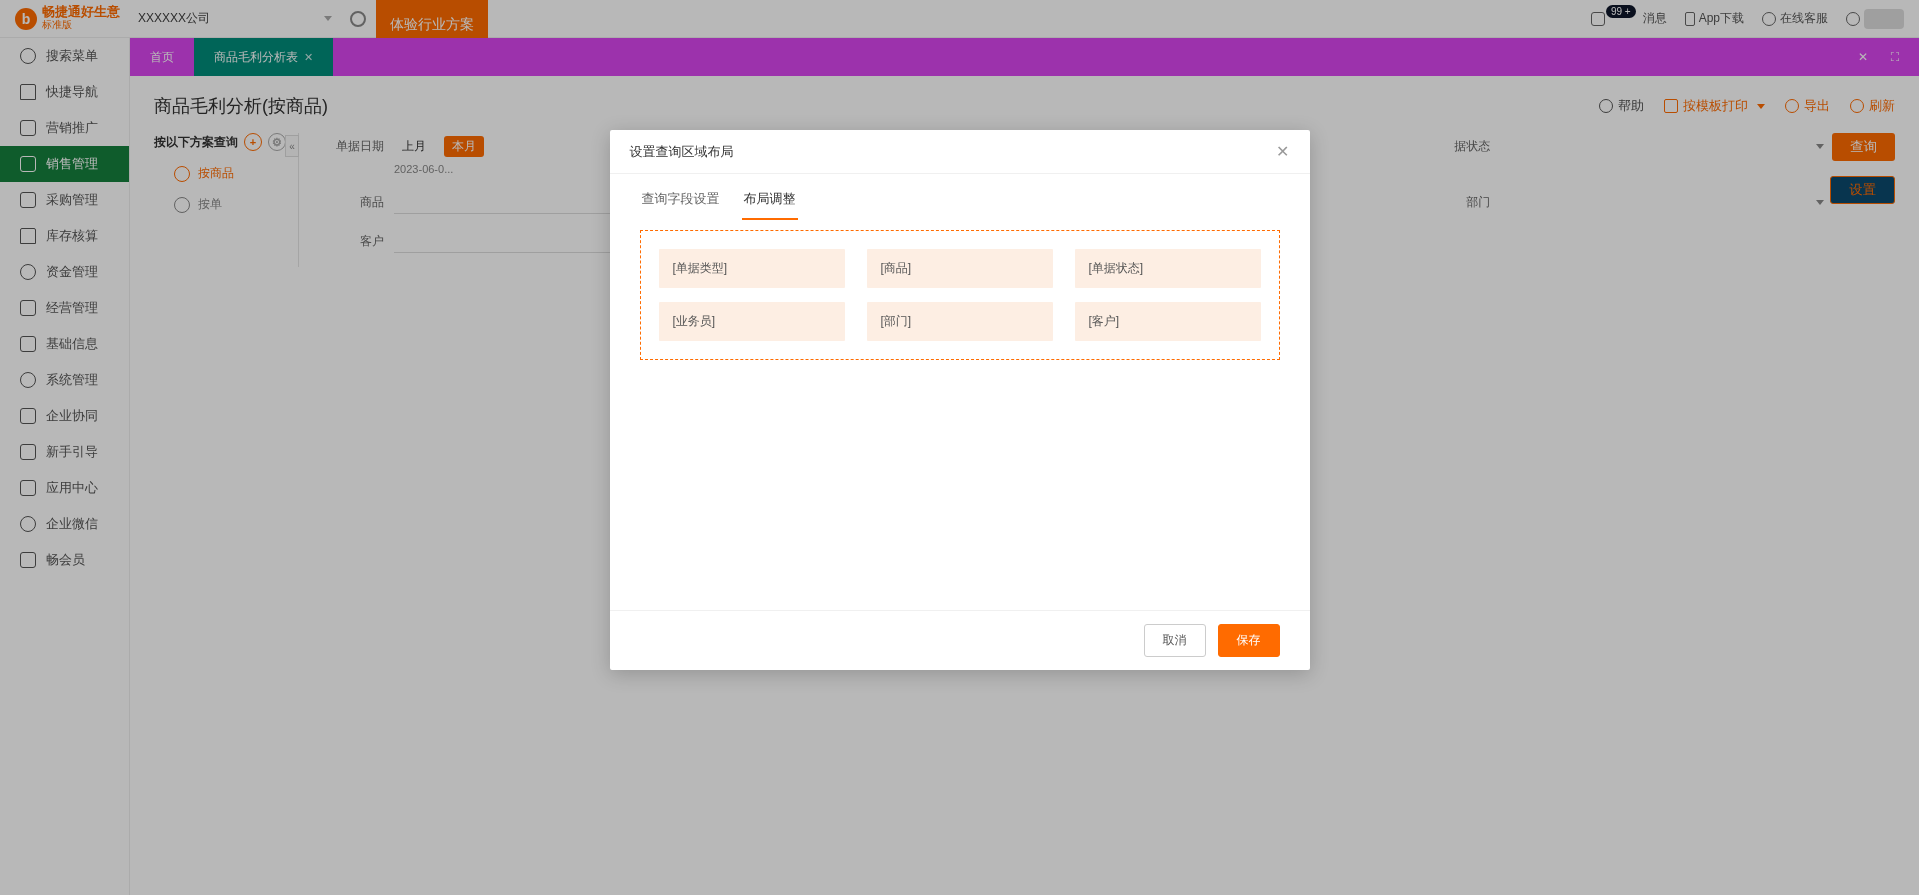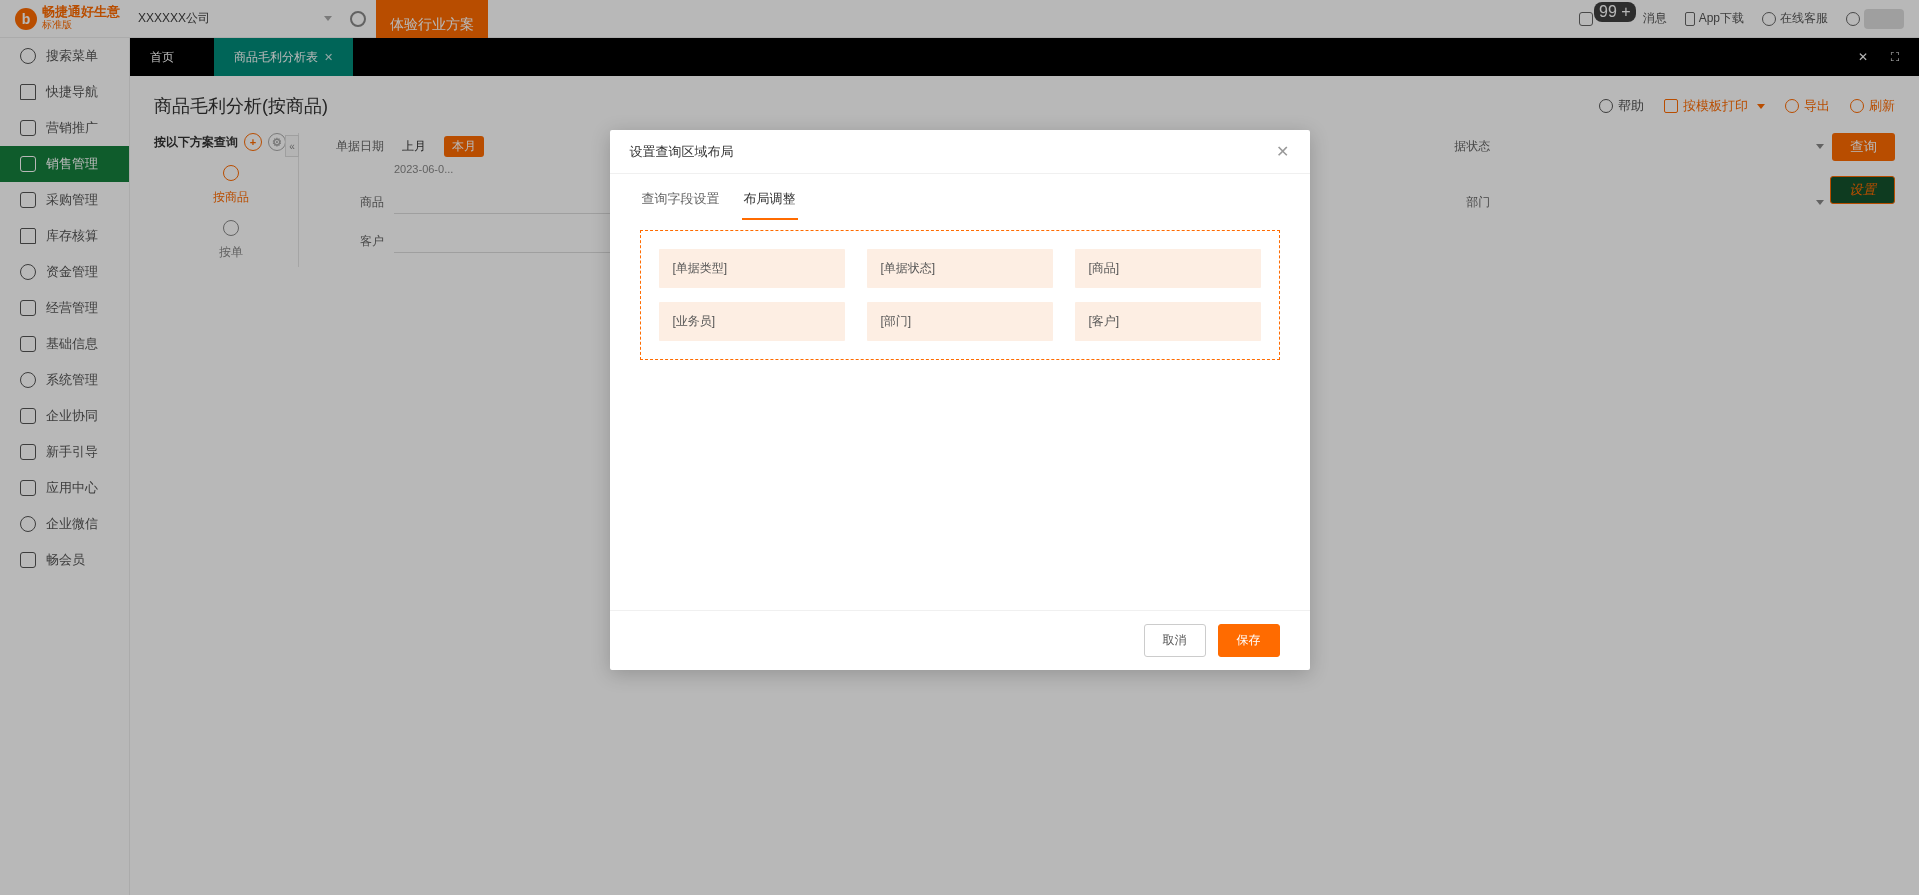--- a/index.html
+++ b/index.html
@@ -11,41 +11,41 @@
     .logo-wrap { display: flex; align-items: center; width: 115px; }
     .logo-icon { width: 22px; height: 22px; background: #ff6b00; border-radius: 50%; margin-right: 5px; display: flex; align-items: center; justify-content: center; color: #fff; font-weight: bold; font-size: 14px; }
     .logo-text { color: #ff6b00; font-size: 13px; font-weight: bold; line-height: 1; }
     .logo-sub { color: #ff6b00; font-size: 10px; }
     .company-dd { width: 210px; display: flex; align-items: center; justify-content: space-between; padding: 0 8px; color: #404040; }
     .chevron-down { width: 0; height: 0; border-left: 4px solid transparent; border-right: 4px solid transparent; border-top: 5px solid #aaa; }
     .gear { width: 16px; height: 16px; border: 2px solid #888; border-radius: 50%; position: relative; margin: 0 10px; }
     .btn-plan { background: #ff6b00; color: #fff; padding: 20px 14px; border: none; border-radius: 3px; font-size: 14px; margin-top: 12px; }
     .top-right { margin-left: auto; display: flex; align-items: center; gap: 18px; color: #555; }
     .tr-item { display: flex; align-items: center; gap: 4px; }
-    .badge-red { background: #404040; color: #fff; border-radius: 8px; padding: 1px 5px; font-size: 16px; position: relative; top: -7px; left: -3px; }
+    .badge-red { background: #0f172a; color: #fff; border-radius: 8px; padding: 1px 5px; font-size: 10px; position: relative; top: -7px; left: -3px; }
     .avatar { width: 40px; height: 20px; background: #ddd; border-radius: 4px; }
     .ic { width: 14px; height: 14px; border: 1.5px solid #666; border-radius: 3px; }
     .ic-msg { border-radius: 3px; position: relative; }
     .ic-phone { border-radius: 2px; width: 10px; height: 14px; }
     .ic-head { border-radius: 50%; width: 14px; height: 14px; }
 
     
     .main { flex: 1; display: flex; }
     
     
     .sidebar { width: 130px; background: #fff; border-right: 1px solid #eee; }
     .side-item { height: 36px; display: flex; align-items: center; padding: 0 20px; color: #555; gap: 10px; font-size: 13px; }
     .side-item.active { background: #15803d; color: #fff; }
     .side-ic { width: 16px; height: 16px; border: 1.5px solid currentColor; border-radius: 3px; flex-shrink: 0; }
     .side-ic.round { border-radius: 50%; }
     .side-ic.house { border-radius: 2px 2px 0 0; }
 
     
     .content { flex: 1; display: flex; flex-direction: column; background: #f0f0f0; }
-    .tab-strip { height: 38px; background: #000000; display: flex; align-items: center; gap: 20px; }
+    .tab-strip { height: 38px; background: #d946ef; display: flex; align-items: center; }
     .tab { padding: 0 20px; height: 100%; display: flex; align-items: center; color: #fff; gap: 6px; }
     .tab.active { background: #008c7a; }
     .tab-x { font-size: 11px; opacity: .8; }
     .tab-right { margin-left: auto; display: flex; gap: 8px; padding-right: 12px; }
     .tr-btn { width: 24px; height: 24px; display: flex; align-items: center; justify-content: center; color: #fff; }
     
     .page { flex: 1; background: #fff; margin: 0; padding: 18px 24px; }
     .page-head { display: flex; align-items: center; }
     .page-title { font-size: 18px; font-weight: 500; }
     .page-actions { margin-left: auto; display: flex; align-items: center; gap: 20px; color: #555; font-size: 13px; }
@@ -53,37 +53,37 @@
     .pa-item.orange { color: #ff6b00; }
     .pa-ic { width: 14px; height: 14px; border: 1.5px solid currentColor; border-radius: 50%; }
     .pa-ic.sq { border-radius: 2px; }
 
     .filter-row { display: flex; margin-top: 15px; }
     .filter-side { width: 145px; border-right: 1px solid #e5e5e5; padding-right: 10px; position: relative; }
     .fs-head { display: flex; align-items: center; gap: 6px; font-size: 12px; font-weight: bold; }
     .fs-circle { width: 18px; height: 18px; border: 1.5px solid #ff6b00; border-radius: 50%; display: flex; align-items: center; justify-content: center; color: #ff6b00; font-size: 11px; }
     .fs-circle.g { border-color: #aaa; color: #aaa; }
     .fs-collapse { position: absolute; right: -1px; top: 2px; width: 14px; height: 22px; border: 1px solid #ddd; background: #fafafa; display: flex; align-items: center; justify-content: center; color: #888; font-size: 10px; }
-    .fs-item { display: flex; align-items: center; gap: 8px; margin-top: 14px; padding-left: 20px; font-size: 12px; flex-direction: column; }
+    .fs-item { display: flex; align-items: center; gap: 8px; margin-top: 14px; padding-left: 20px; font-size: 12px; }
     .fs-item.active { color: #ff6b00; }
     .fs-item-ic { width: 16px; height: 16px; border: 1.5px solid currentColor; border-radius: 50%; }
     
     .filter-main { flex: 1; padding-left: 30px; }
     .fm-row { display: flex; align-items: center; margin-bottom: 14px; gap: 10px; }
     .fm-label { color: #666; width: 55px; text-align: right; }
     .fm-chip { padding: 2px 8px; border-radius: 3px; }
     .fm-chip.on { background: #ff6b00; color: #fff; }
     .fm-date { color: #888; font-size: 11px; padding-left: 65px; margin-top: -10px; margin-bottom: 14px; }
     .fm-input { border-bottom: 1px solid #ddd; width: 280px; height: 24px; }
     .fm-select { width: 330px; height: 26px; display: flex; align-items: center; justify-content: flex-end; padding: 0 6px; }
     .fm-select .chev { border-top-color: #888; }
     
     .filter-btns { display: flex; flex-direction: column; gap: 15px; align-items: flex-end; }
     .btn-q { background: #ff6b00; color: #fff; border: none; padding: 5px 18px; border-radius: 3px; }
-    .btn-s { background: #14532d; color: #ff6b00; border: 1px solid #ff6b00; padding: 4px 18px; border-radius: 3px; font-style: italic; }
+    .btn-s { background: #0c4a6e; color: #ff6b00; border: 1px solid #ff6b00; padding: 4px 18px; border-radius: 3px; }
 
     
     .dim { position: absolute; inset: 0; background: rgba(0,0,0,.28); z-index: 50; }
 
     
     .modal { position: absolute; left: 50%; top: 130px; transform: translateX(-50%); width: 700px; background: #fff; z-index: 100; border-radius: 2px; box-shadow: 0 4px 20px rgba(0,0,0,.2); display: flex; flex-direction: column; }
     .modal-head { height: 44px; display: flex; align-items: center; padding: 0 20px; border-bottom: 1px solid #f0f0f0; font-size: 13px; font-weight: 500; }
     .modal-x { margin-left: auto; color: #999; font-size: 16px; cursor: pointer; }
     .modal-tabs { display: flex; padding: 10px 30px 0; gap: 20px; font-size: 13px; }
     .m-tab { padding: 6px 2px 10px; color: #666; }
@@ -301,22 +301,22 @@
       <span>设置查询区域布局</span>
       <span class="modal-x">✕</span>
     </div>
     <div class="modal-tabs">
       <div class="m-tab">查询字段设置</div>
       <div class="m-tab active">布局调整</div>
     </div>
     <div class="modal-body">
       <div class="drag-area">
         <div class="drag-chip">[单据类型]</div>
+        <div class="drag-chip">[商品]</div>
         <div class="drag-chip">[单据状态]</div>
-        <div class="drag-chip">[商品]</div>
         <div class="drag-chip">[业务员]</div>
         <div class="drag-chip">[部门]</div>
         <div class="drag-chip">[客户]</div>
       </div>
     </div>
     <div class="modal-foot">
       <button class="m-btn cancel">取消</button>
       <button class="m-btn save">保存</button>
     </div>
   </div>

